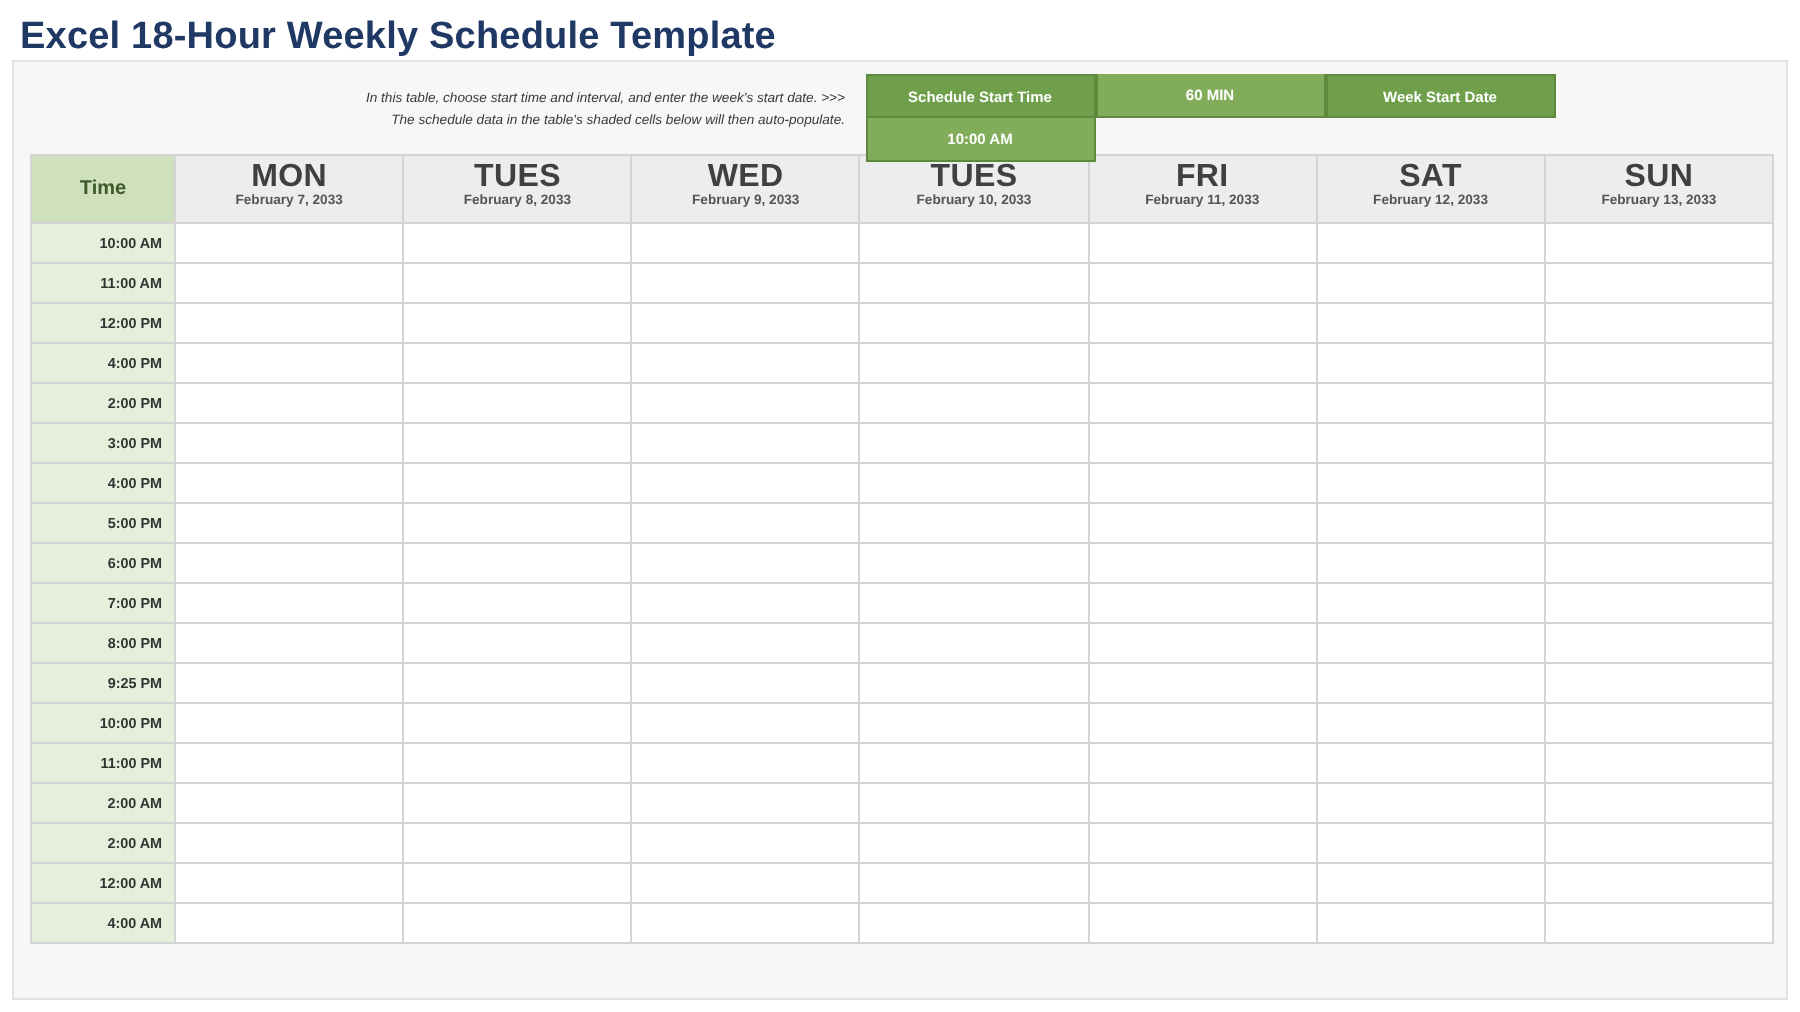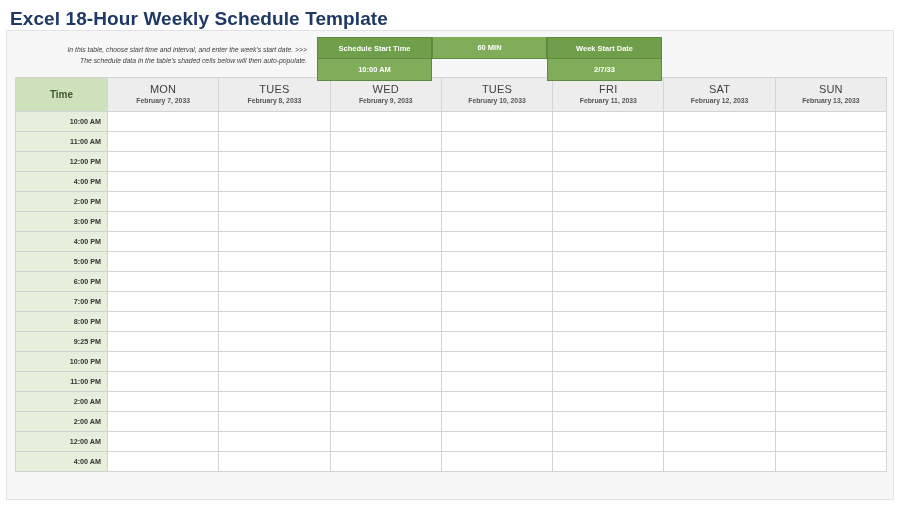--- a/index.html
+++ b/index.html
@@ -45,20 +45,21 @@
     border: 1px solid #e2e2e2;
     box-sizing: border-box;
   }
   
   .topstrip {
     display: flex;
     align-items: flex-start;
     padding: 6px 0 4px 0;
     height: 46px;
     box-sizing: border-box;
+    justify-content: center;
   }
   .note {
     width: 300px;
     padding-left: 18px;
     padding-top: 8px;
     box-sizing: border-box;
     font-size: 6.8px;
     font-style: italic;
     color: #3a3a3a;
     line-height: 1.55;
@@ -103,42 +104,42 @@
     border-collapse: collapse;
     width: 872px;
     table-layout: fixed;
     background: #ffffff;
   }
   table.schedule th, table.schedule td {
     border: 1px solid #d4d4d4;
     box-sizing: border-box;
   }
   th.time-head {
-    width: 92px;
+    width: 72px;
     background: #cfe0bd;
     color: #3d5a28;
     font-size: 10px;
     font-weight: bold;
     height: 34px;
     vertical-align: middle;
     text-align: center;
     border: 1px solid #b9cfa4;
   }
   th.day-head {
     background: #ededed;
     height: 34px;
     vertical-align: middle;
     text-align: center;
     padding: 2px 0;
     border: 1px solid #d4d4d4;
   }
   th.day-head .dow {
     display: block;
-    font-size: 11px;
-    font-weight: normal;
+    font-size: 16px;
+    font-weight: bold;
     color: #404040;
     letter-spacing: 0.2px;
     line-height: 12px;
   }
   th.day-head .date {
     display: block;
     font-size: 6.8px;
     font-weight: bold;
     color: #555555;
     line-height: 10px;
@@ -178,21 +179,20 @@
       <div class="settings">
         <div class="setting-col">
           <div class="setting-head">Schedule Start Time</div>
           <div class="setting-val">10:00 AM</div>
         </div>
         <div class="setting-col">
           <div class="setting-val">60 MIN</div>
         </div>
         <div class="setting-col">
           <div class="setting-head">Week Start Date</div>
-          <div class="setting-val">2/7/33</div>
         </div>
       </div>
     </div>
 
     <div class="table-wrap">
       <table class="schedule">
         <thead>
           <tr>
             <th class="time-head">Time</th>
             <th class="day-head">

